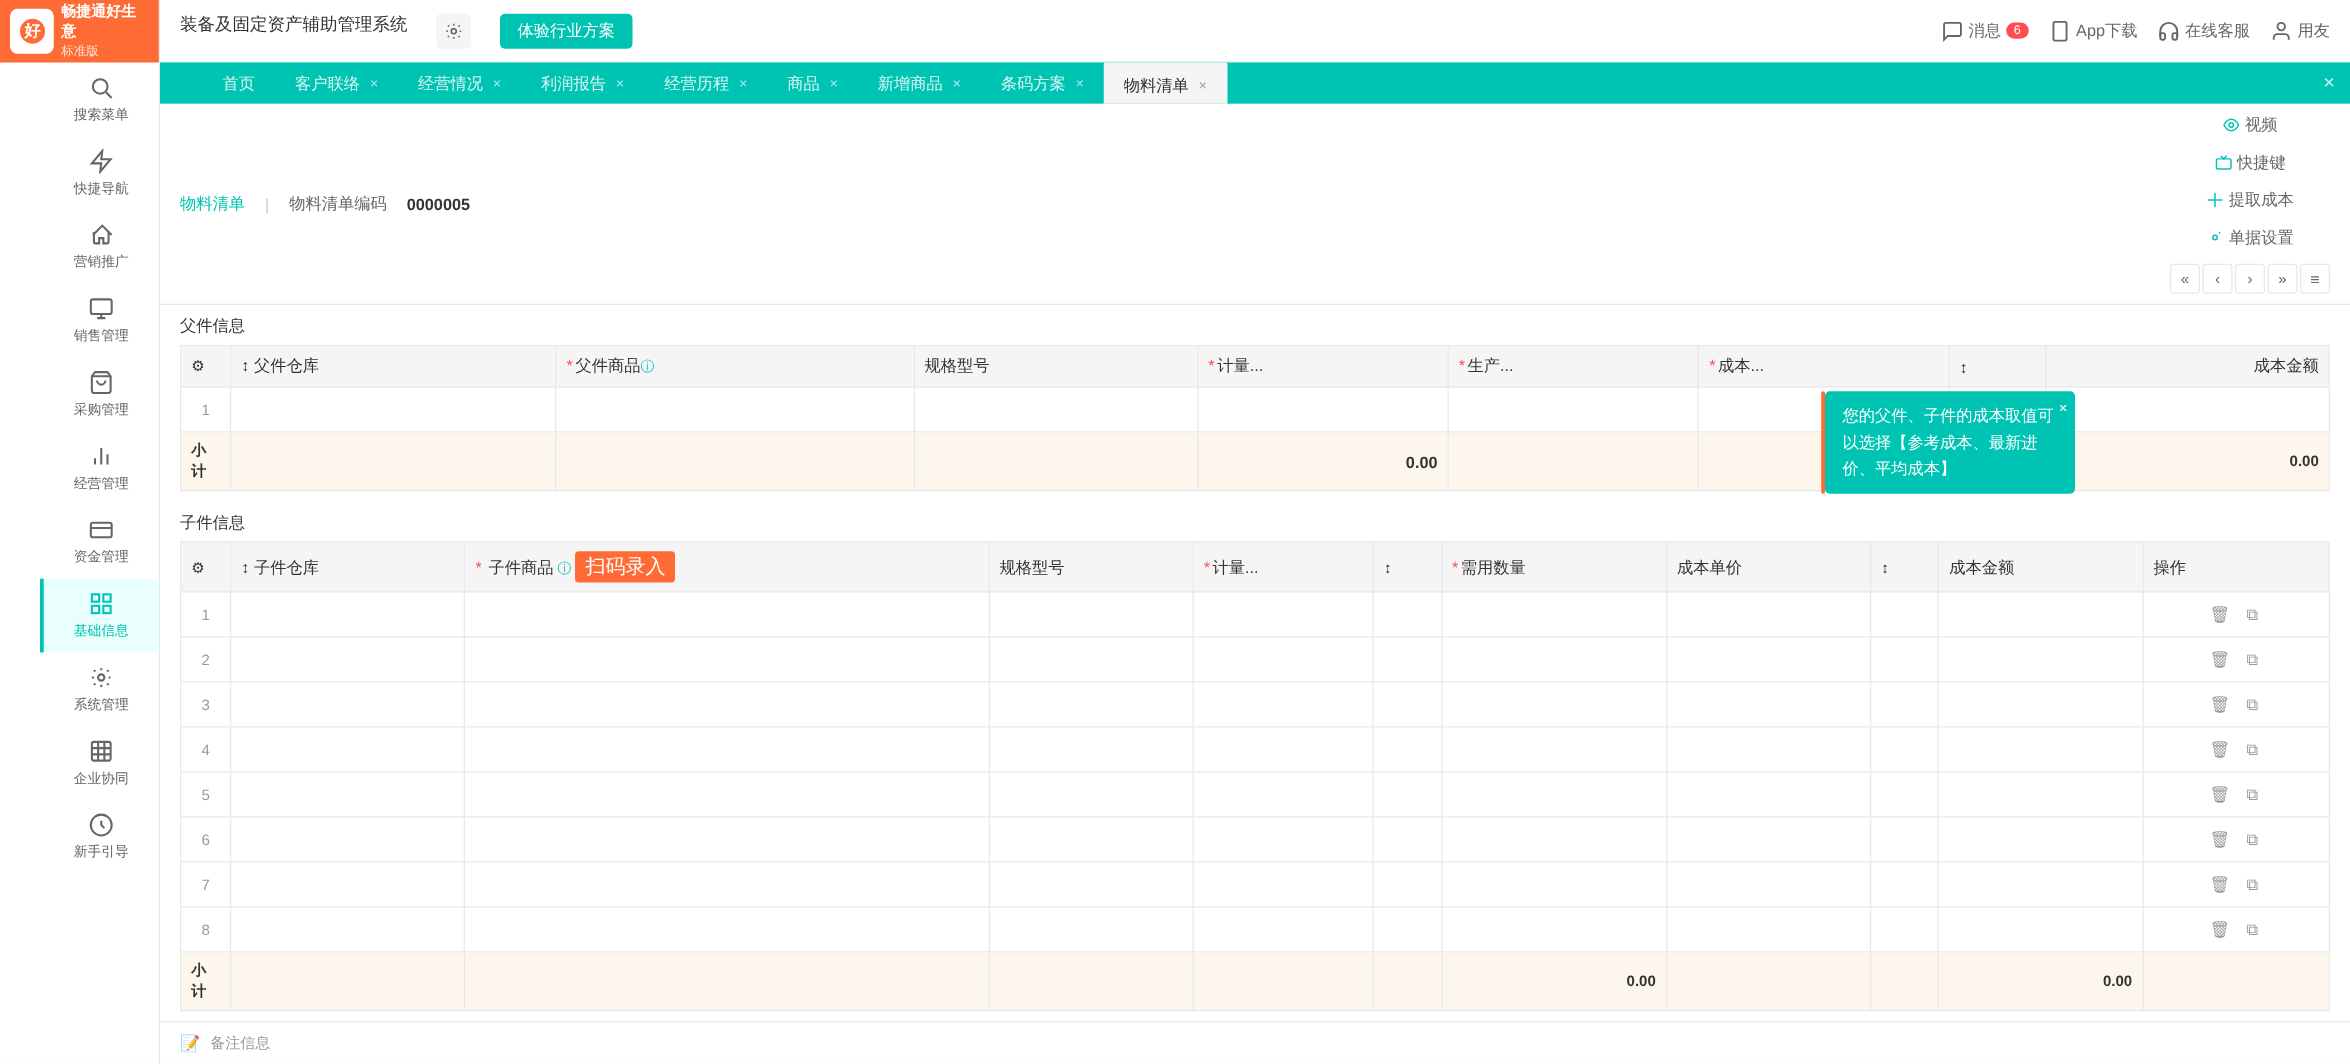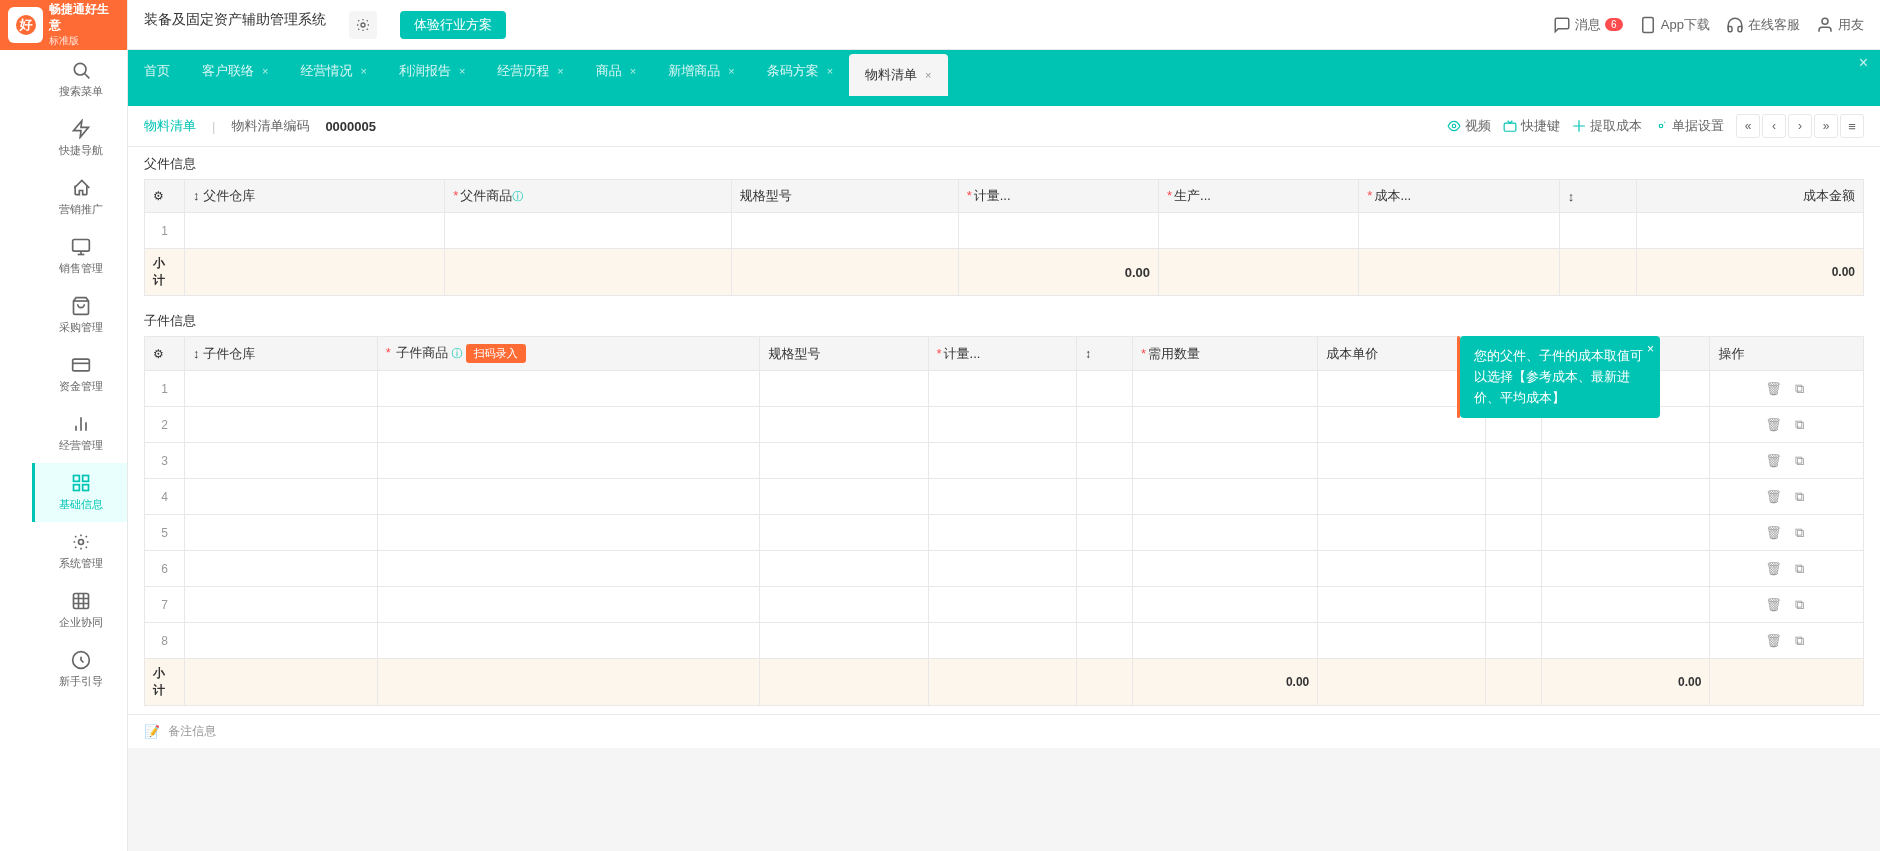--- a/index.html
+++ b/index.html
@@ -25,53 +25,53 @@
     .top-header-left { display: flex; align-items: flex-start; gap: 23px; }
     .system-title { font-size: 14px; color: #333; }
     .top-header-right { display: flex; align-items: center; gap: 16px; }
     .header-icon-group { display: flex; align-items: center; gap: 4px; color: #666; cursor: pointer; font-size: 12px; }
     .header-icon-group svg { width: 18px; height: 18px; }
     .badge { background: #ff4d4f; color: #fff; border-radius: 10px; font-size: 10px; padding: 1px 5px; min-width: 18px; text-align: center; }
     .btn-experience { background: #00c4b3; color: #fff; border: none; border-radius: 4px; padding: 5px 14px; cursor: pointer; font-size: 13px; }
     .settings-icon { width: 28px; height: 28px; border-radius: 4px; background: #f5f5f5; display: flex; align-items: center; justify-content: center; cursor: pointer; }
 
     
-    .nav-tabs { background: #00c4b3; display: flex; height: 56px; overflow: hidden; position: relative; }
+    .nav-tabs { background: #00c4b3; display: flex; align-items: center; height: 33px; overflow: hidden; position: relative; padding-left: 34px; }
     .nav-tab { padding: 0 16px; height: 42px; display: flex; align-items: center; color: rgba(255,255,255,0.85); cursor: pointer; white-space: nowrap; font-size: 13px; gap: 4px; }
     .nav-tab.active { background: #f5f5f5; color: #333; border-radius: 4px 4px 0 0; margin-top: 4px; }
     .nav-tab .close-btn { font-size: 11px; color: rgba(255,255,255,0.7); margin-left: 4px; }
     .nav-tab.active .close-btn { color: #999; }
     .nav-close-all { color: rgba(255,255,255,0.8); margin-left: auto; margin-right: 8px; cursor: pointer; font-size: 16px; padding: 4px; }
 
     
     .page-content { flex: 1; overflow-y: auto; background: #f5f5f5; padding: 0; }
     .page-inner { background: #fff; }
 
     
     .page-header { display: flex; align-items: center; padding: 8px 16px; background: #fff; border-bottom: 1px solid #e8e8e8; gap: 16px; }
     .breadcrumb-item { color: #00c4b3; cursor: pointer; font-size: 13px; }
     .breadcrumb-sep { color: #ccc; }
-    .page-header-actions { margin-left: auto; display: flex; align-items: center; gap: 12px; }
+    .page-header-actions { margin-left: auto; display: flex; align-items: center; gap: 12px; flex-direction: column; }
     .page-header-action { display: flex; align-items: center; gap: 4px; color: #666; cursor: pointer; font-size: 12px; }
     .page-header-action svg { width: 14px; height: 14px; }
 
     
     .section { padding: 8px 16px; }
     .section-title { font-size: 13px; font-weight: normal; color: #333; margin-bottom: 6px; }
 
     
     .data-table { width: 100%; border-collapse: collapse; border: 1px solid #e8e8e8; }
     .data-table th { background: #f5f5f5; padding: 7px 8px; text-align: left; border: 1px solid #e8e8e8; color: #333; font-weight: normal; font-size: 12px; white-space: nowrap; }
     .data-table td { padding: 6px 8px; border: 1px solid #e8e8e8; color: #333; font-size: 12px; height: 36px; }
     .data-table .row-num { width: 40px; text-align: center; color: #999; }
     .data-table .subtotal-row td { background: #fdf6ec; font-weight: bold; }
     .data-table .subtotal-row td:first-child { text-align: left; color: #333; }
     .required-star { color: #ff4d4f; margin-right: 2px; }
     .col-info { color: #00c4b3; font-size: 11px; cursor: pointer; }
-    .scan-btn { background: #ff6b35; color: #fff; border: none; border-radius: 3px; padding: 2px 8px; font-size: 11px; cursor: pointer; }
+    .scan-btn { background: #ff6b35; color: #fff; border: none; border-radius: 3px; padding: 2px 8px; font-size: 16px; cursor: pointer; }
     .action-icons { display: flex; gap: 6px; justify-content: center; }
     .action-icon { width: 20px; height: 20px; display: flex; align-items: center; justify-content: center; cursor: pointer; color: #999; }
     .th-settings { width: 36px; text-align: center; }
 
     
     .tooltip-box { position: absolute; background: #00c4b3; color: #fff; padding: 10px 14px; border-radius: 4px; font-size: 12px; line-height: 1.6; max-width: 200px; z-index: 100; right: 220px; top: 230px; }
     .tooltip-box::before { content: ''; position: absolute; top: 0; left: -3px; width: 3px; height: 100%; background: #ff6b35; border-radius: 2px; }
     .tooltip-close { position: absolute; top: 4px; right: 6px; cursor: pointer; font-size: 12px; }
     .content-area { position: relative; }
 
@@ -132,32 +132,32 @@
   <div class="sidebar-item">
     <svg viewBox="0 0 24 24" fill="none" stroke="currentColor" stroke-width="2">
         <path d="M6 2L3 6v14a2 2 0 002 2h14a2 2 0 002-2V6l-3-4z"></path>
         <line x1="3" y1="6" x2="21" y2="6"></line>
         <path d="M16 10a4 4 0 01-8 0"></path>
       </svg>
     <span class="sidebar-item-label">采购管理</span>
   </div>
   <div class="sidebar-item">
     <svg viewBox="0 0 24 24" fill="none" stroke="currentColor" stroke-width="2">
-        <rect x="2" y="5" width="20" height="14" rx="2"></rect>
-        <line x1="2" y1="10" x2="22" y2="10"></line>
-      </svg>
-    <span class="sidebar-item-label">资金管理</span>
-  </div>
-  <div class="sidebar-item">
-    <svg viewBox="0 0 24 24" fill="none" stroke="currentColor" stroke-width="2">
         <line x1="18" y1="20" x2="18" y2="10"></line>
         <line x1="12" y1="20" x2="12" y2="4"></line>
         <line x1="6" y1="20" x2="6" y2="14"></line>
       </svg>
     <span class="sidebar-item-label">经营管理</span>
+  </div>
+  <div class="sidebar-item">
+    <svg viewBox="0 0 24 24" fill="none" stroke="currentColor" stroke-width="2">
+        <rect x="2" y="5" width="20" height="14" rx="2"></rect>
+        <line x1="2" y1="10" x2="22" y2="10"></line>
+      </svg>
+    <span class="sidebar-item-label">资金管理</span>
   </div>
   <div class="sidebar-item active">
     <svg viewBox="0 0 24 24" fill="none" stroke="currentColor" stroke-width="2">
         <rect x="3" y="3" width="7" height="7"></rect>
         <rect x="14" y="3" width="7" height="7"></rect>
         <rect x="3" y="14" width="7" height="7"></rect>
         <rect x="14" y="14" width="7" height="7"></rect>
       </svg>
     <span class="sidebar-item-label">基础信息</span>
   </div>

